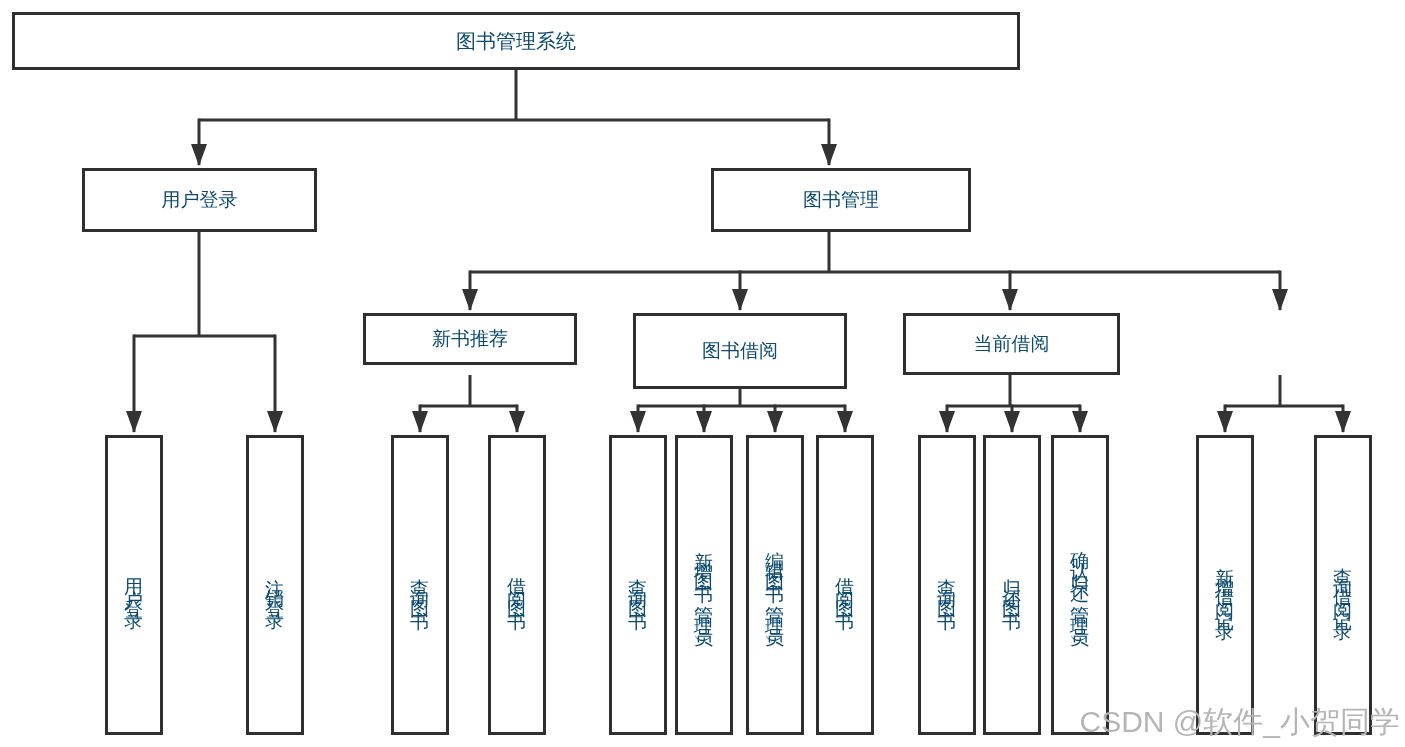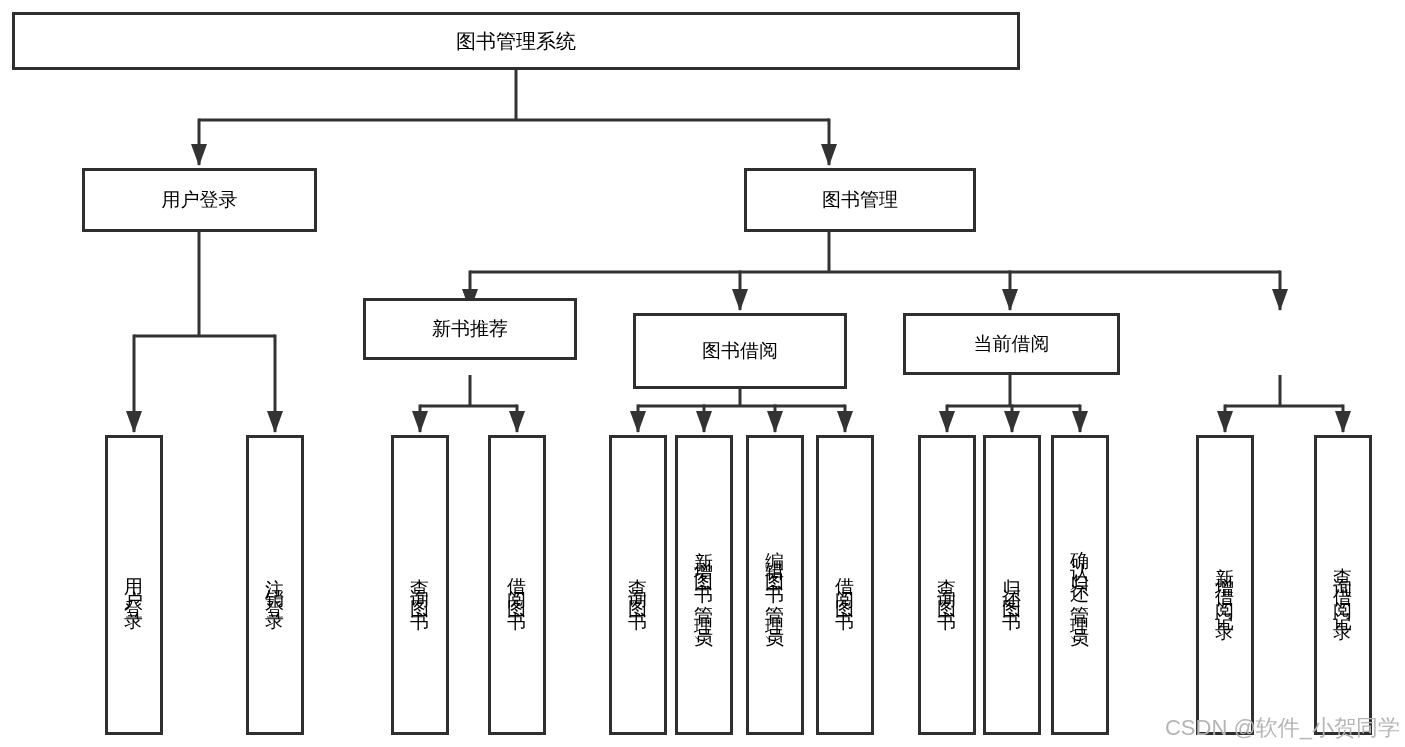--- a/index.html
+++ b/index.html
@@ -23,42 +23,42 @@
     box-sizing: border-box;
     border: 3px solid #2f2f2f;
     background: #ffffff;
     display: flex;
     align-items: center;
     justify-content: center;
     z-index: 2;
   }
   .box .lbl {
     font-size: 19px;
-    color: #000000;
+    color: #0c4a6e;
     white-space: nowrap;
     text-align: right;
   }
   .box.root .lbl { font-size: 20px; }
   .box.leaf {
     top: 435px;
     height: 300px;
     width: 58px;
   }
   .box.leaf .lbl {
     writing-mode: vertical-rl;
     letter-spacing: 11px;
     font-size: 19px;
     white-space: normal;
     line-height: 1;
   }
   .watermark {
     position: absolute;
     right: 5px;
     bottom: 4px;
-    font-size: 22px;
+    font-size: 30px;
     color: #b5b5b5;
     z-index: 3;
     white-space: nowrap;
   }
 </style>
 </head>
 <body>
 
 <div class="canvas">
 
@@ -112,25 +112,25 @@
     </g>
   </svg>
 
   <div class="box root" style="left:12px;top:12px;width:1008px;height:58px">
     <span class="lbl">图书管理系统</span>
   </div>
 
   <div class="box" style="left:82px;top:168px;width:235px;height:64px">
     <span class="lbl">用户登录</span>
   </div>
-  <div class="box" style="left:744px;top:168px;width:232px;height:64px">
+  <div class="box" style="left:711px;top:168px;width:260px;height:64px">
     <span class="lbl">图书管理</span>
   </div>
 
-  <div class="box" style="left:363px;top:298px;width:214px;height:62px">
+  <div class="box" style="left:363px;top:313px;width:214px;height:52px">
     <span class="lbl">新书推荐</span>
   </div>
   <div class="box" style="left:633px;top:313px;width:214px;height:76px">
     <span class="lbl">图书借阅</span>
   </div>
   <div class="box" style="left:903px;top:313px;width:217px;height:62px">
     <span class="lbl">当前借阅</span>
   </div>
 
   <div class="box leaf" style="left:105px">

